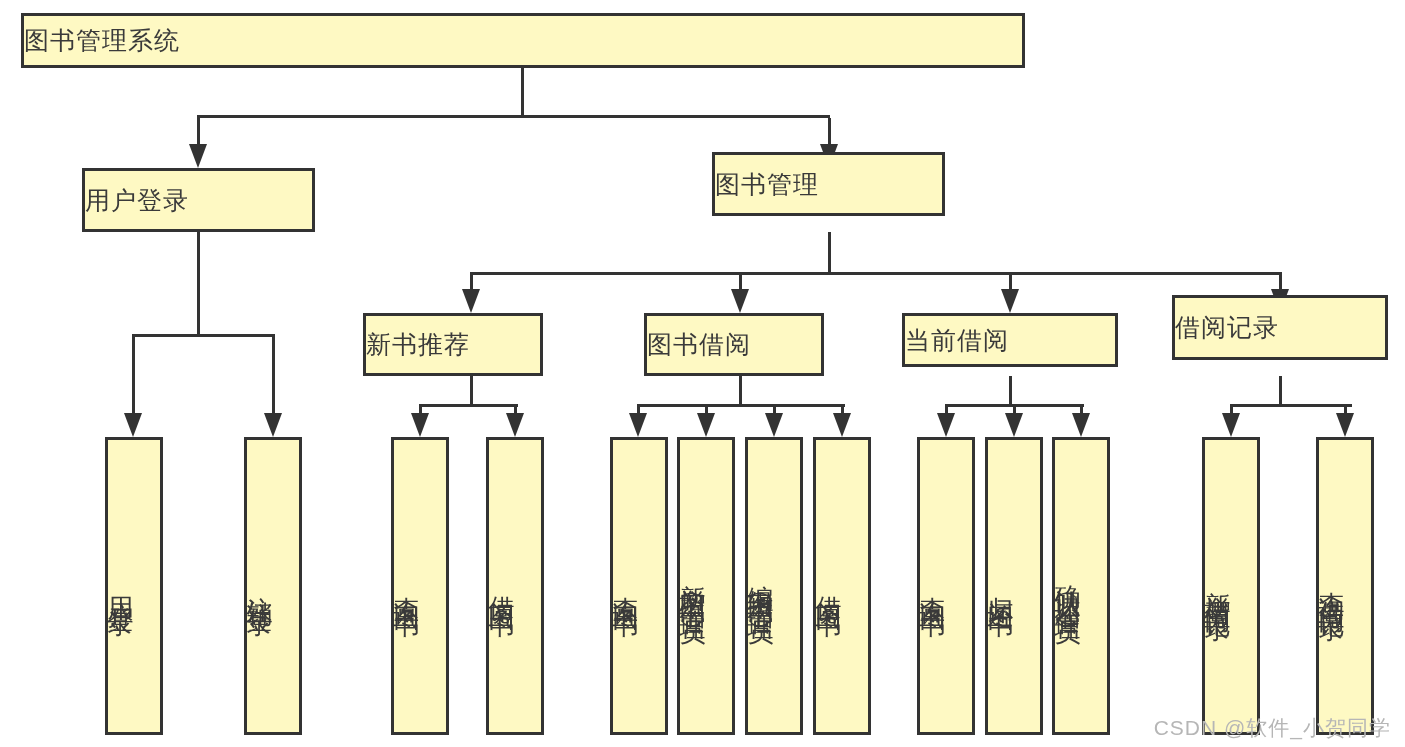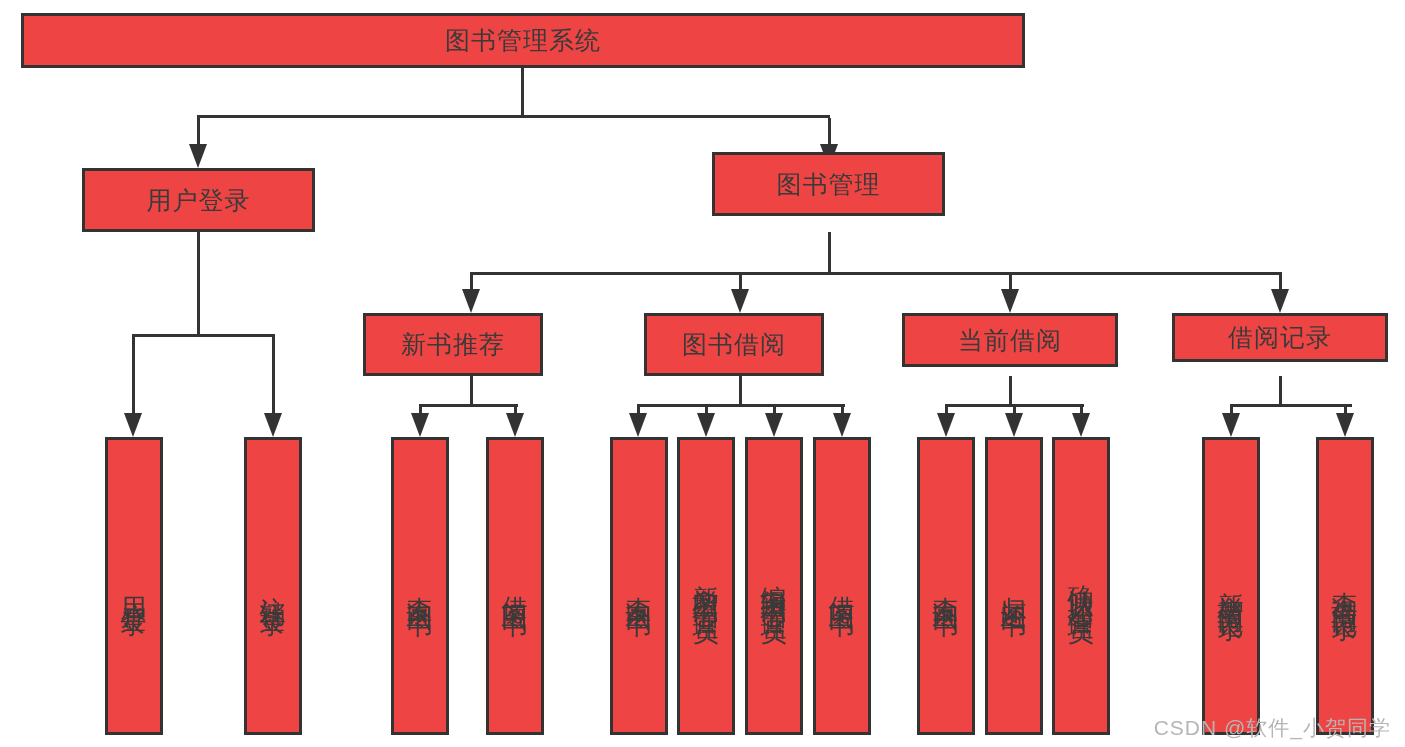--- a/index.html
+++ b/index.html
@@ -10,22 +10,22 @@
   }
   html,body{margin:0;padding:0;background:var(--background);}
   #stage{
     position:relative;width:1405px;height:747px;overflow:hidden;
     background:var(--background);
     font-family:"Liberation Sans","DejaVu Sans",sans-serif;
     color:var(--text);
   }
   .box{
     position:absolute;box-sizing:border-box;
-    border:3px solid var(--line);background:#ef4444;
-    display:flex;align-items:center;justify-content:center;
+    border:3px solid var(--line);background:#fef9c3;
+    display:flex;align-items:center;justify-content:flex-start;
   }
   .hbox span{font-size:25px;letter-spacing:1px;white-space:nowrap;}
   .vbox .vtext{
     writing-mode:vertical-rl;
     font-size:26px;letter-spacing:5px;line-height:1;
     white-space:nowrap;
   }
   .line{position:absolute;background:var(--line);}
   .ahead{
     position:absolute;width:0;height:0;
@@ -82,21 +82,21 @@
 
   <div class="box hbox" style="left:363px;top:313px;width:180px;height:63px">
     <span>新书推荐</span>
   </div>
   <div class="box hbox" style="left:644px;top:313px;width:180px;height:63px">
     <span>图书借阅</span>
   </div>
   <div class="box hbox" style="left:902px;top:313px;width:216px;height:54px">
     <span>当前借阅</span>
   </div>
-  <div class="box hbox" style="left:1172px;top:313px;width:216px;height:49px">
+  <div class="box hbox" style="left:1172px;top:295px;width:216px;height:65px">
     <span>借阅记录</span>
   </div>
 
   <div class="line" style="left:470px;top:376px;width:3px;height:30px"></div>
   <div class="line" style="left:419px;top:404px;width:99px;height:3px"></div>
   <div class="line" style="left:419px;top:407px;width:3px;height:6px"></div>
   <div class="ahead" style="left:411px;top:413px"></div>
   <div class="line" style="left:514px;top:407px;width:3px;height:6px"></div>
   <div class="ahead" style="left:506px;top:413px"></div>
 

